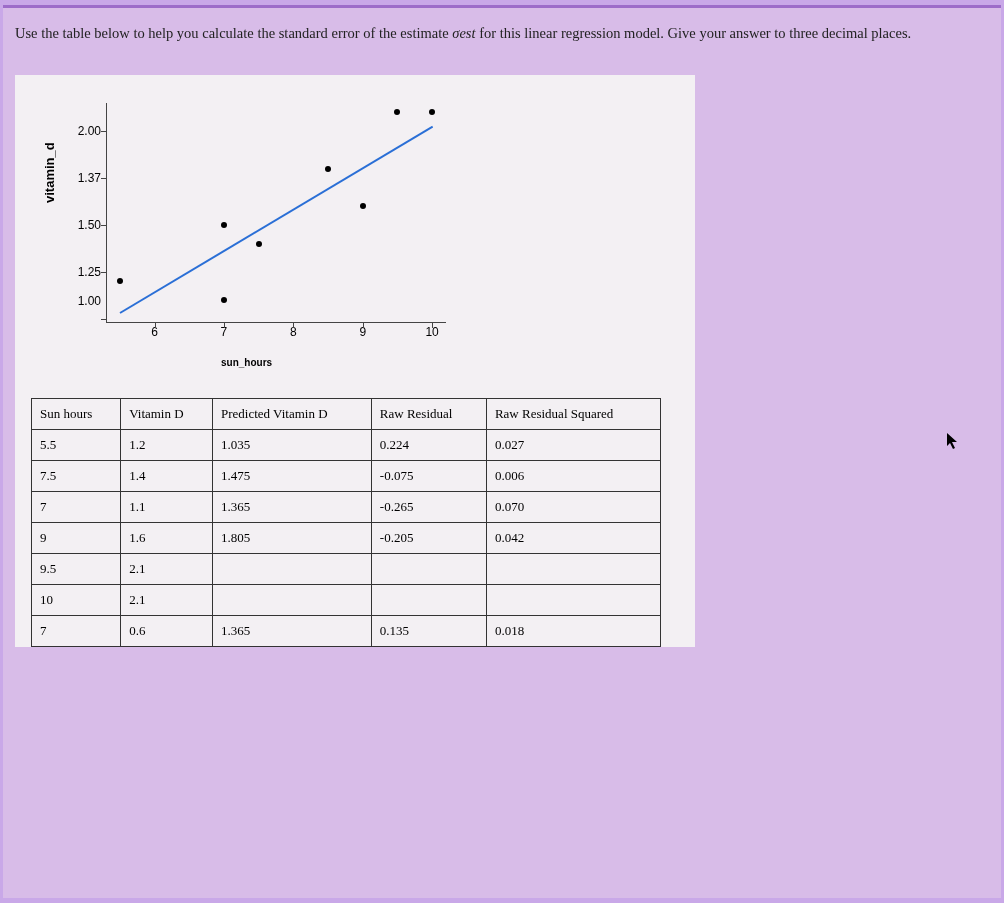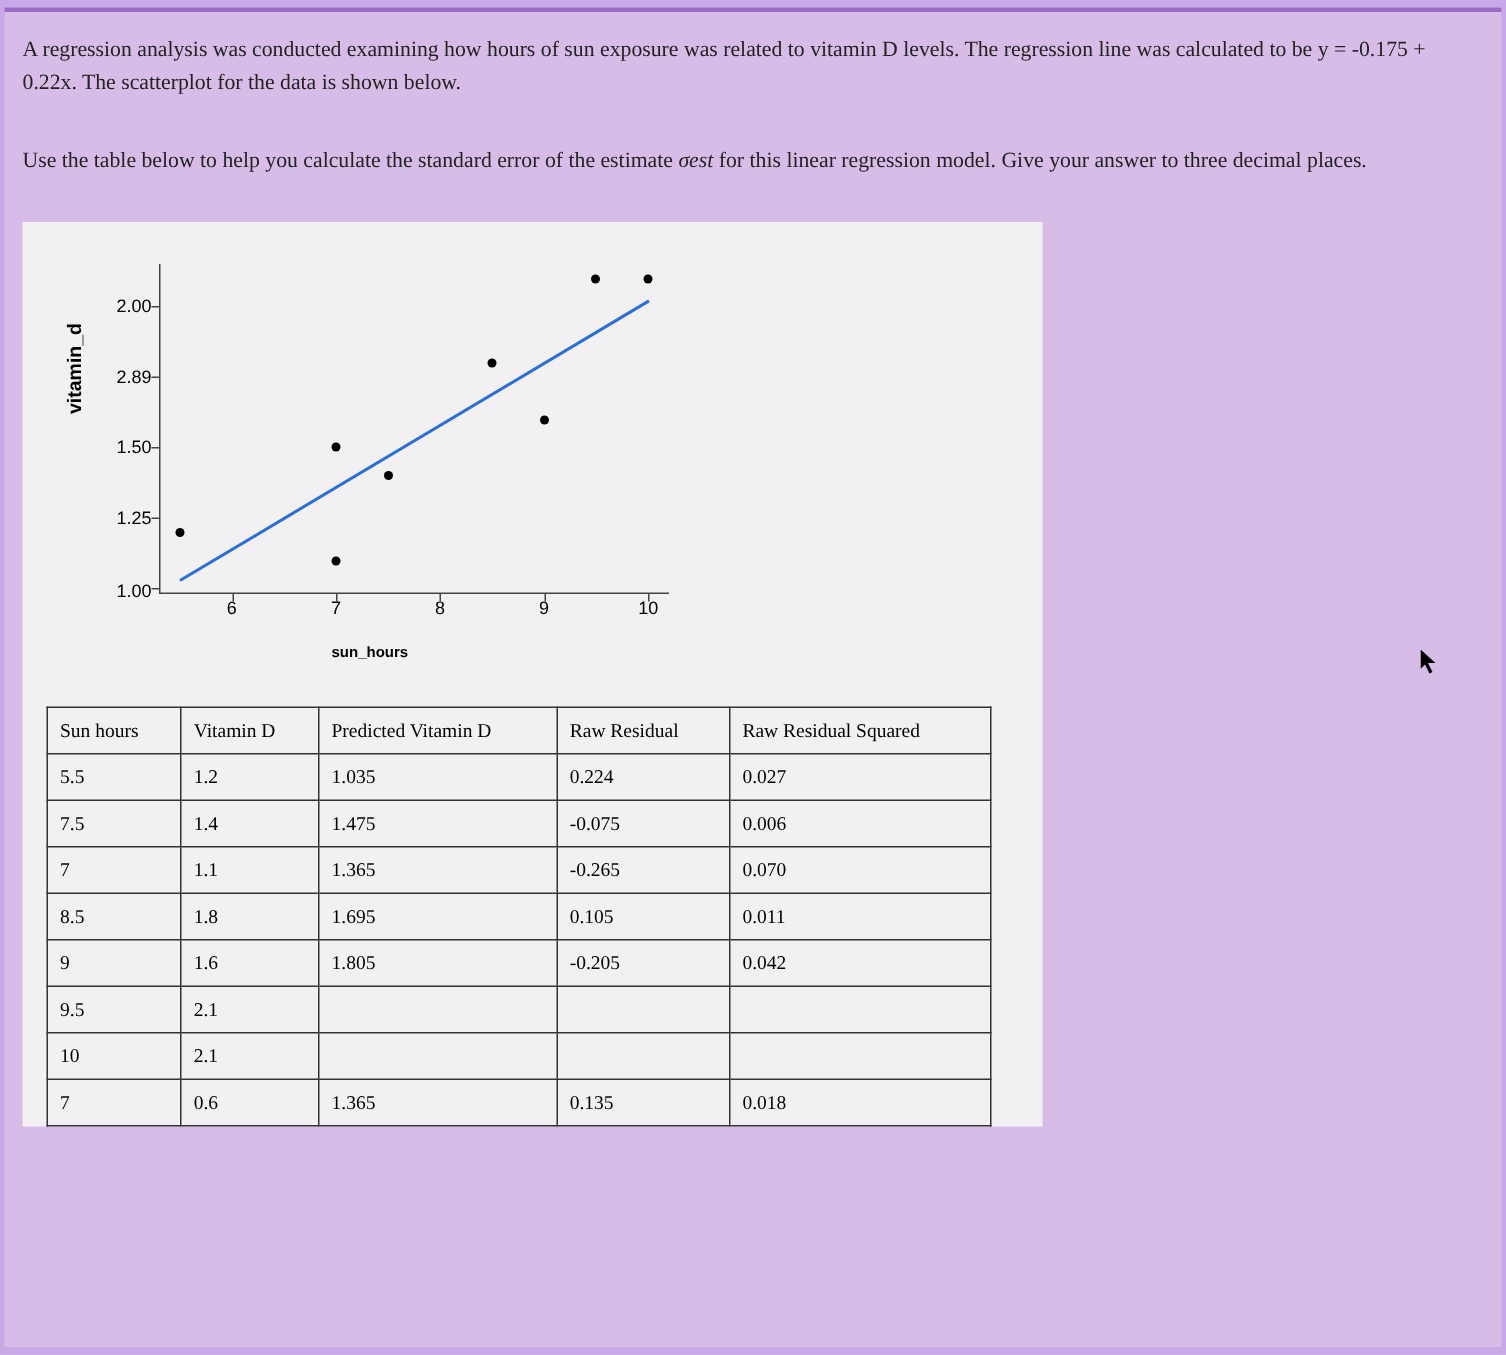--- a/index.html
+++ b/index.html
@@ -135,42 +135,39 @@
     font-size: 16px;
     color: #000;
   }
 </style>
 </head>
 <body>
 
 <div class="outer">
   <div class="inner">
 
-    <div class="problem-text">
-      <div>A regression analysis was conducted examining how hours of sun exposure was related to vitamin D levels. The regression line was calculated to be y = -0.175 + 0.22x. The scatterplot for the data is shown below.</div>
-    </div>
 
     <div class="problem-text">
       <span>Use the table below to help you calculate the standard error of the estimate </span><span class="sigma">σest</span><span> for this linear regression model. Give your answer to three decimal places.</span>
     </div>
 
     <div class="content-panel">
 
       <div class="chart-box">
         <div class="yaxis-label">vitamin_d</div>
         <div class="xaxis-label">sun_hours</div>
         <div class="chart-area"></div>
         <div id="chart-dyn">
-            <div class="ytick" style="top: 228px; text-align: right;">1.00</div>
+            <div class="ytick" style="top: 208px; text-align: right;">1.00</div>
             <div class="ytick-mark" style="top: 226.239px;"></div>
             <div class="ytick" style="top: 179.231px;">1.25</div>
             <div class="ytick-mark" style="top: 179.231px;"></div>
             <div class="ytick" style="top: 132.222px;">1.50</div>
             <div class="ytick-mark" style="top: 132.222px;"></div>
-            <div class="ytick" style="top: 85.2137px;">2.89</div>
+            <div class="ytick" style="top: 85.2137px;">1.37</div>
             <div class="ytick-mark" style="top: 85.2137px;"></div>
             <div class="ytick" style="top: 38.2051px;">2.00</div>
             <div class="ytick-mark" style="top: 38.2051px;"></div>
             <div class="xtick" style="left: 108.571px;">6</div>
             <div class="xtick-mark" style="left: 108.571px;"></div>
             <div class="xtick" style="left: 177.959px;">7</div>
             <div class="xtick-mark" style="left: 177.959px;"></div>
             <div class="xtick" style="left: 247.347px;">8</div>
             <div class="xtick-mark" style="left: 247.347px;"></div>
             <div class="xtick" style="left: 316.735px;">9</div>
@@ -215,27 +212,20 @@
               <td>0.006</td>
             </tr>
             <tr>
               <td>7</td>
               <td>1.1</td>
               <td>1.365</td>
               <td>-0.265</td>
               <td>0.070</td>
             </tr>
             <tr>
-              <td>8.5</td>
-              <td>1.8</td>
-              <td>1.695</td>
-              <td>0.105</td>
-              <td>0.011</td>
-            </tr>
-            <tr>
               <td>9</td>
               <td>1.6</td>
               <td>1.805</td>
               <td>-0.205</td>
               <td>0.042</td>
             </tr>
             <tr>
               <td>9.5</td>
               <td>2.1</td>
               <td></td>

